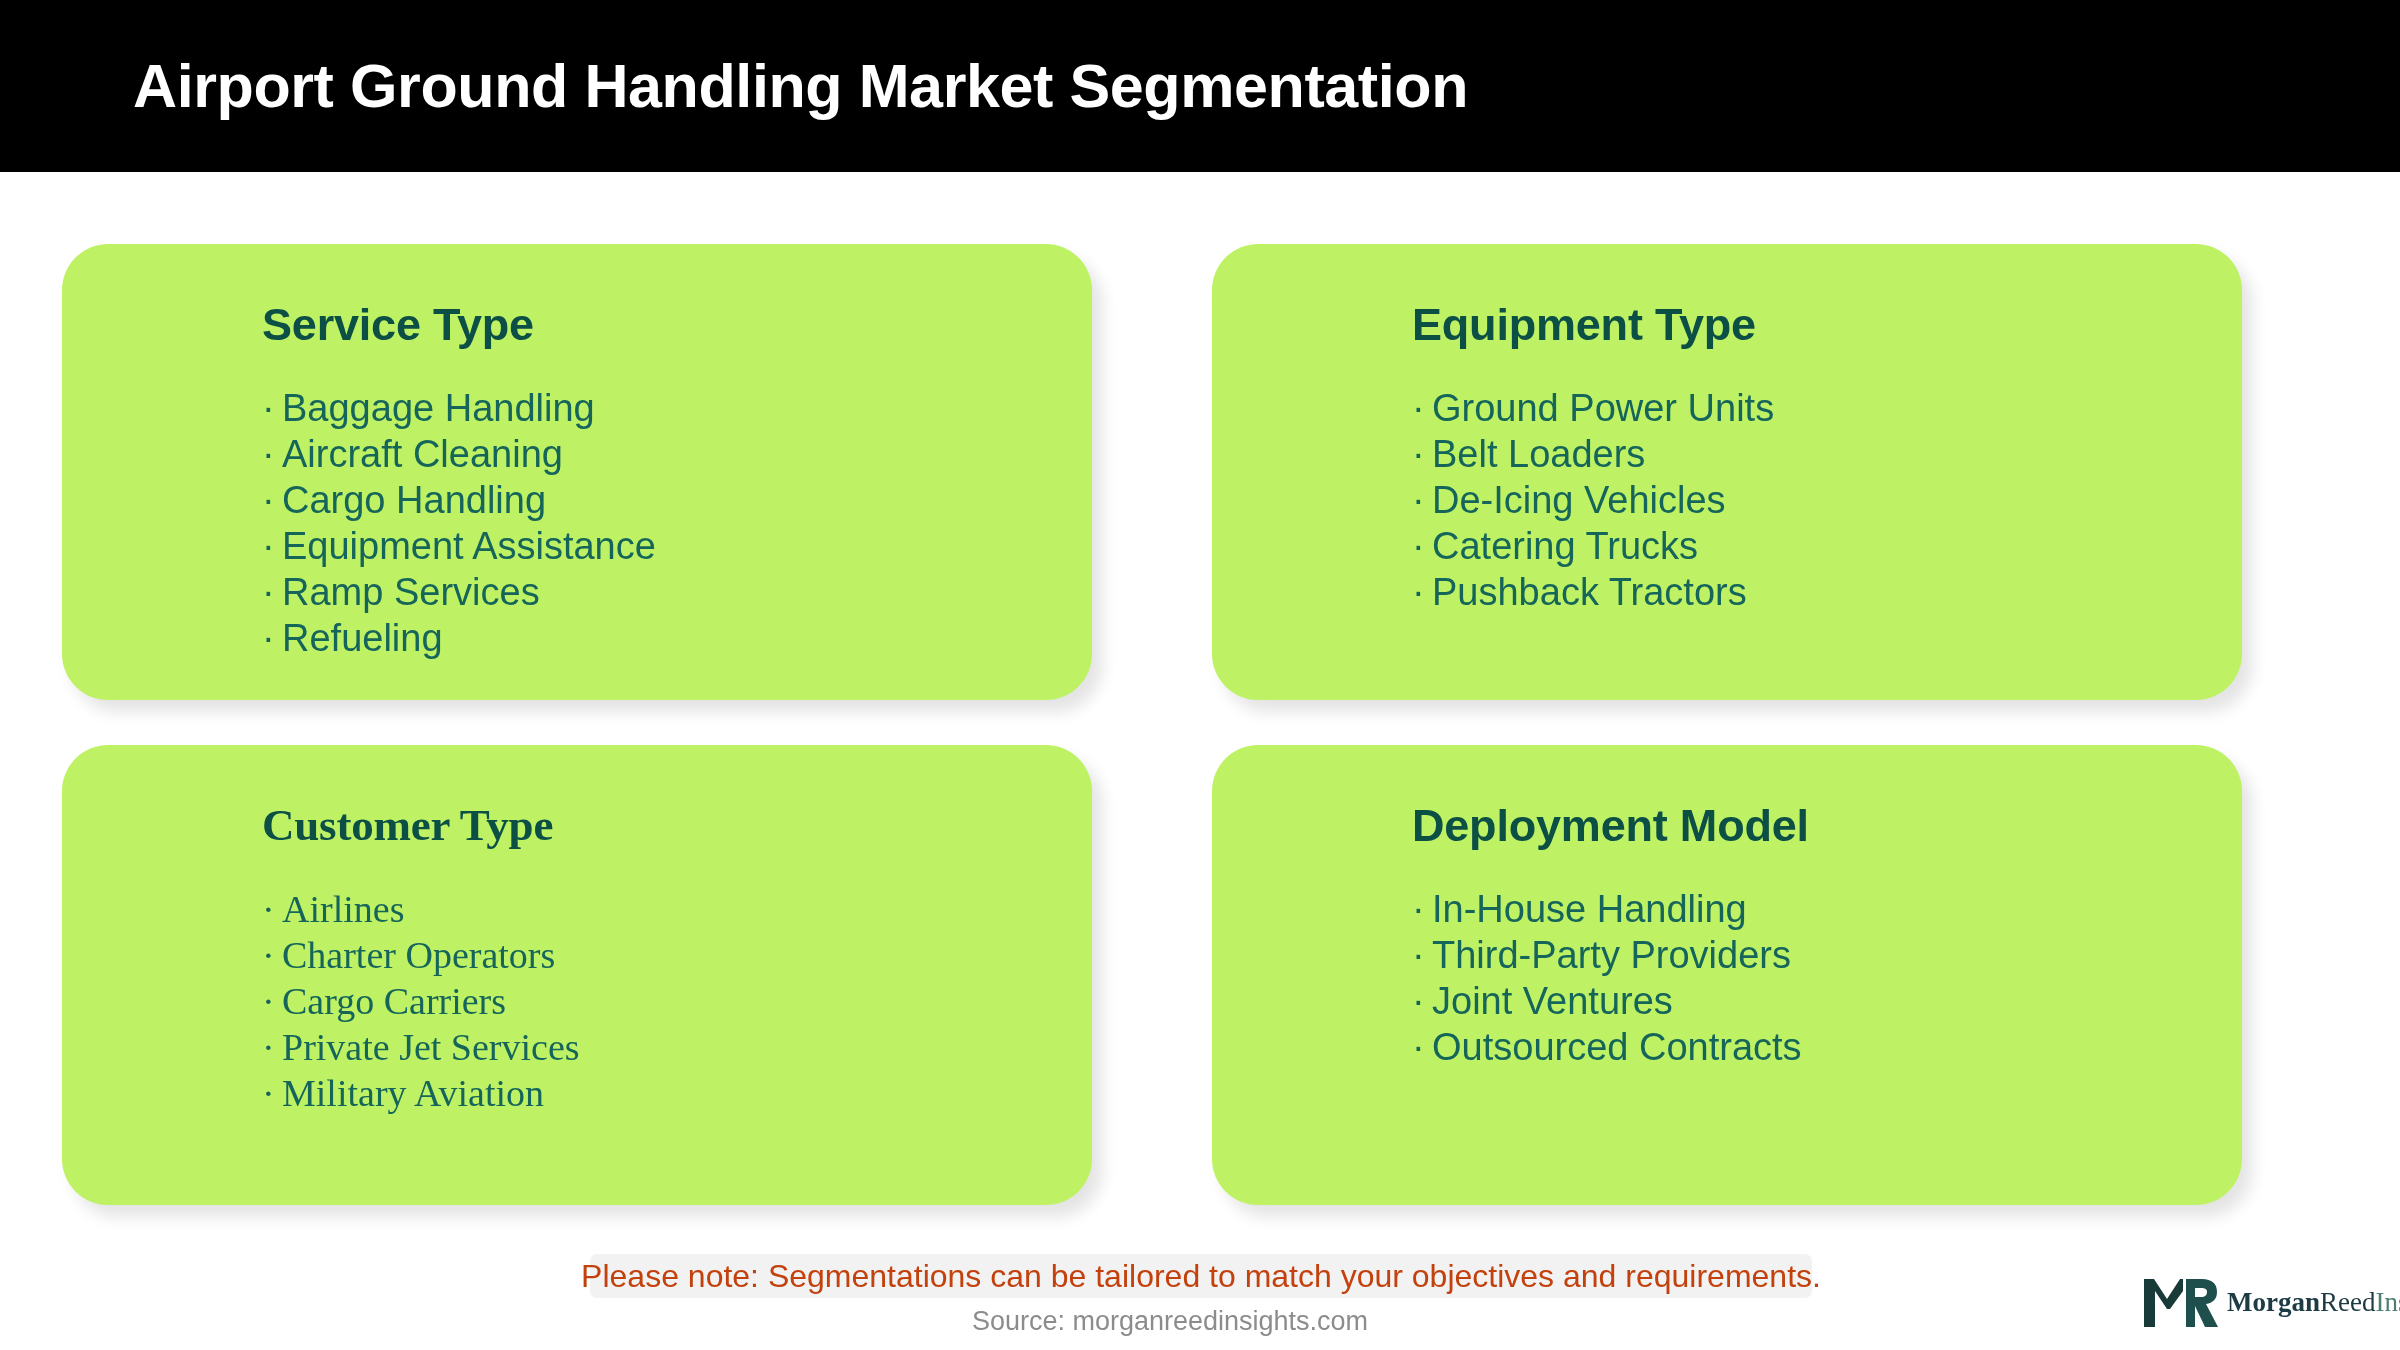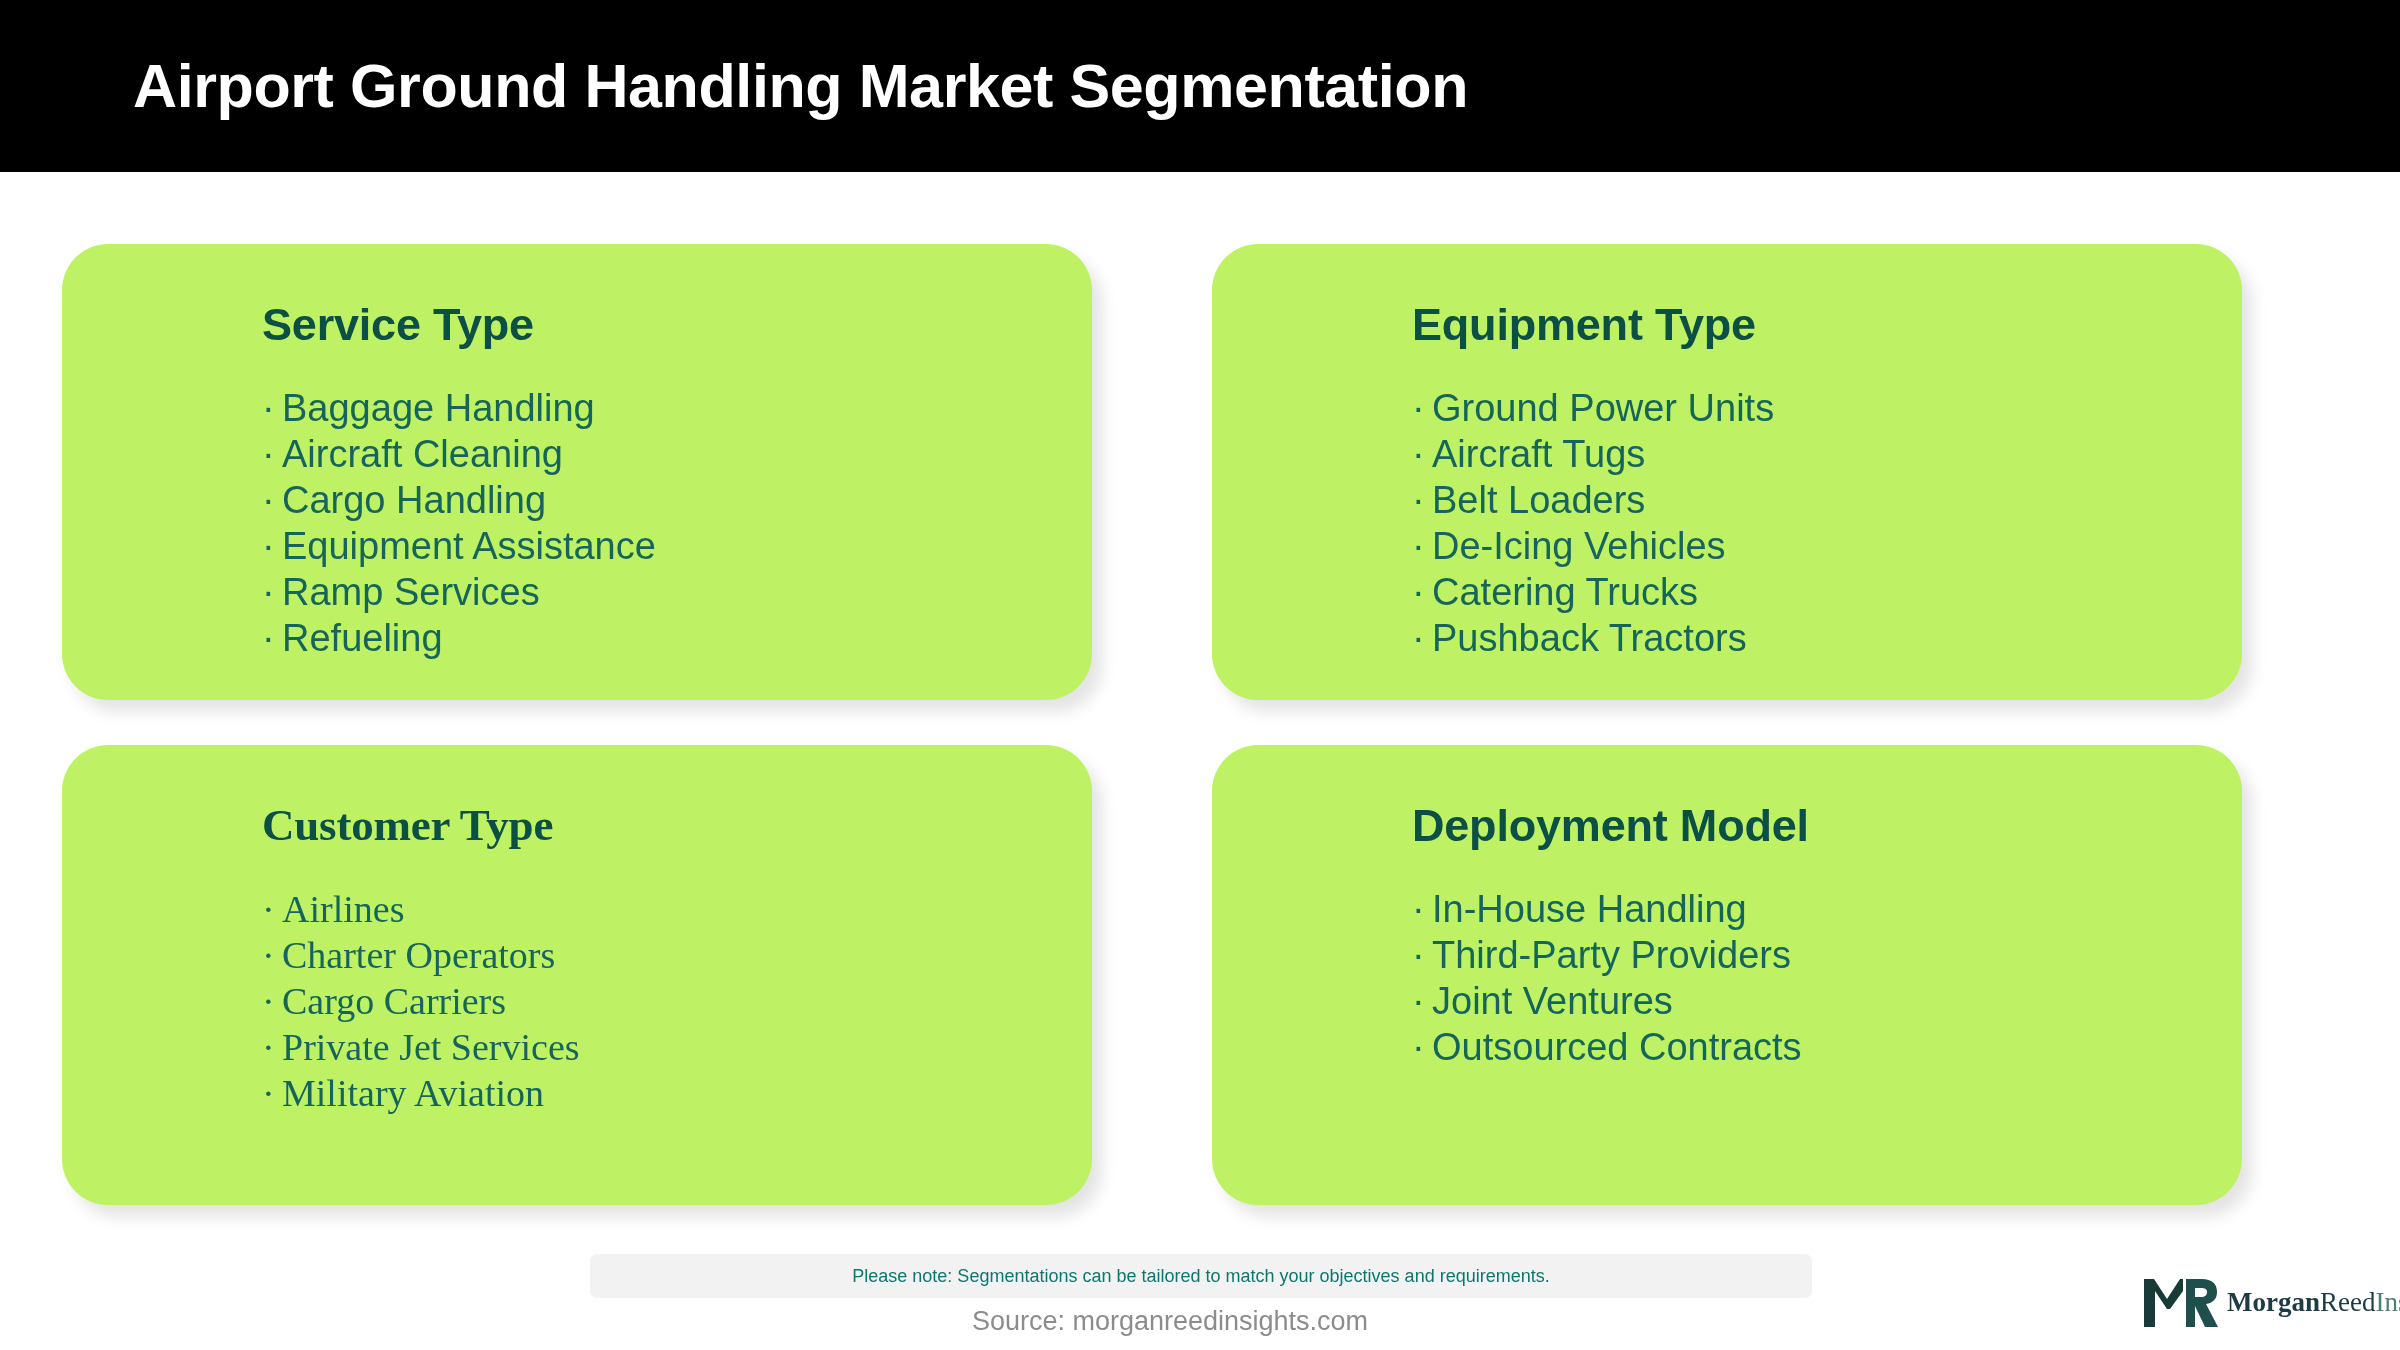--- a/index.html
+++ b/index.html
@@ -104,22 +104,22 @@
     top: 1254px;
     width: 1222px;
     height: 44px;
     background: #f2f2f2;
     border-radius: 7px;
     display: flex;
     align-items: center;
     justify-content: center;
   }
   .note-text {
-    color: #0f766e;
-    font-size: 18px;
+    color: #c2410c;
+    font-size: 32px;
     line-height: 1;
     white-space: nowrap;
   }
 
   .source-text {
     position: absolute;
     left: 0;
     top: 1308px;
     width: 2340px;
     text-align: center;
@@ -186,21 +186,20 @@
         <li><span class="bullet">·</span><span>Refueling</span></li>
       </ul>
     </div>
   </div>
 
   <div class="card" id="card-equipment">
     <div class="card-inner">
       <div class="card-title">Equipment Type</div>
       <ul class="card-list">
         <li><span class="bullet">·</span><span>Ground Power Units</span></li>
-        <li><span class="bullet">·</span><span>Aircraft Tugs</span></li>
         <li><span class="bullet">·</span><span>Belt Loaders</span></li>
         <li><span class="bullet">·</span><span>De-Icing Vehicles</span></li>
         <li><span class="bullet">·</span><span>Catering Trucks</span></li>
         <li><span class="bullet">·</span><span>Pushback Tractors</span></li>
       </ul>
     </div>
   </div>
 
   <div class="card" id="card-customer">
     <div class="card-inner">

